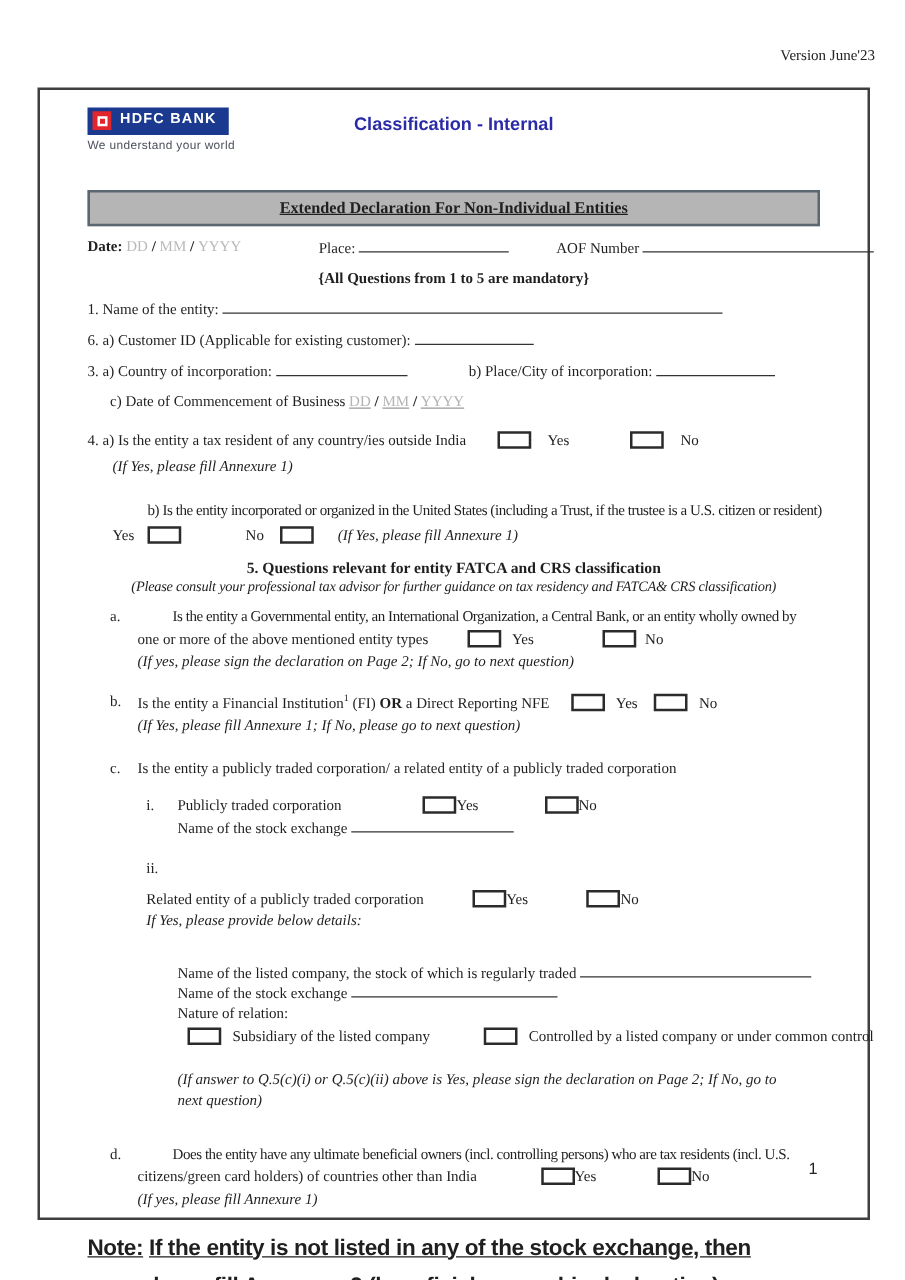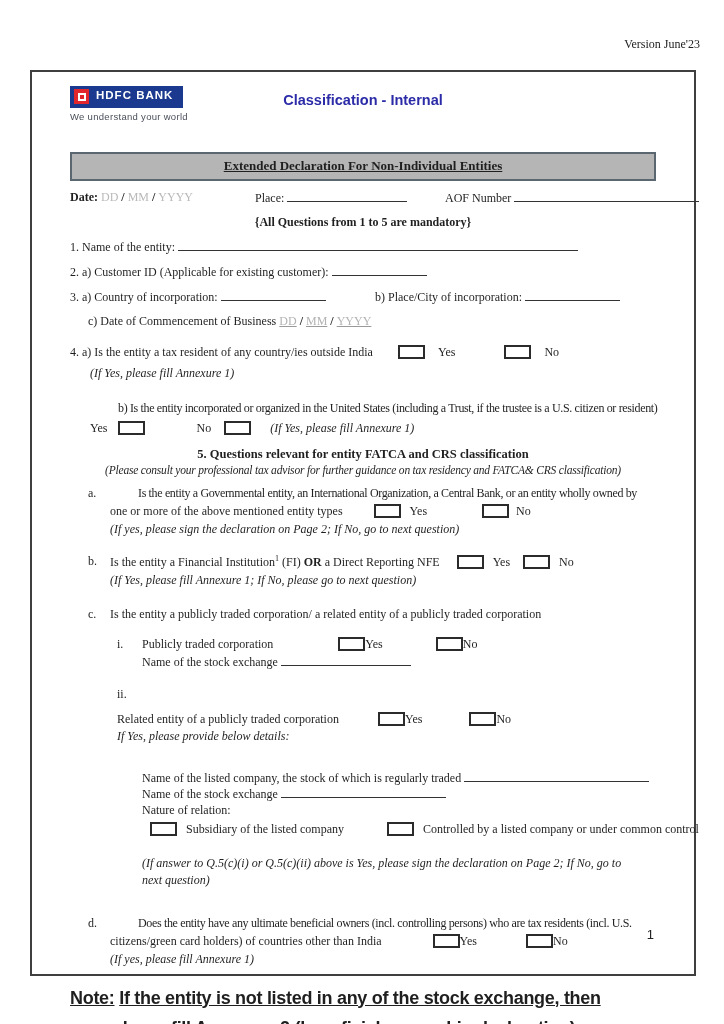--- a/index.html
+++ b/index.html
@@ -115,21 +115,21 @@
   </div>
 
   <div class="row center b">{All Questions from 1 to 5 are mandatory}</div>
 
   <div class="row">
     <span>1. Name of the entity:</span>
     <span class="bl w400"></span>
   </div>
 
   <div class="row">
-    <span>2. a) Customer ID (Applicable for existing customer):</span>
+    <span>6. a) Customer ID (Applicable for existing customer):</span>
     <span class="bl w95"></span>
   </div>
 
   <div class="row" style="display:flex;">
     <span style="flex:0 0 305px;" class="nowrap">
       <span>3. a) Country of incorporation:</span>
       <span class="bl w105"></span>
     </span>
     <span class="nowrap">
       <span>b) Place/City of incorporation:</span>

